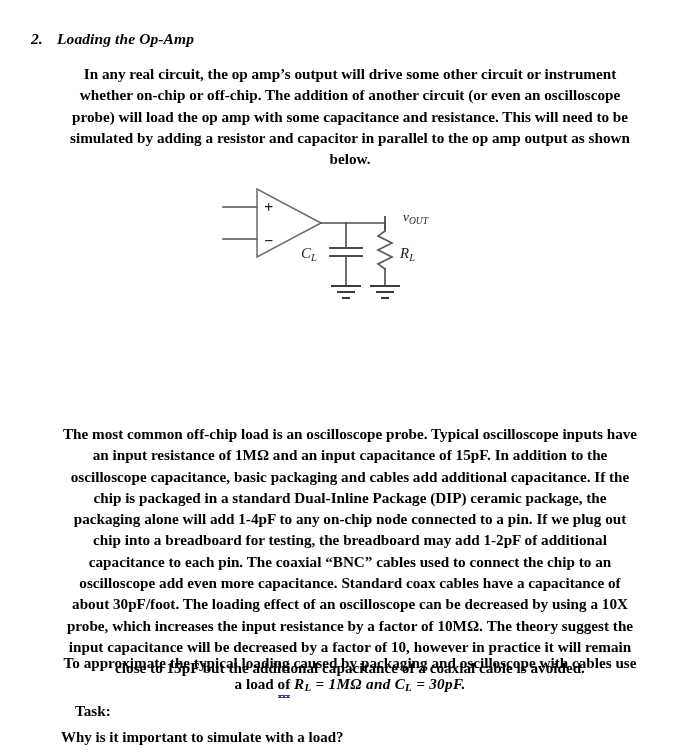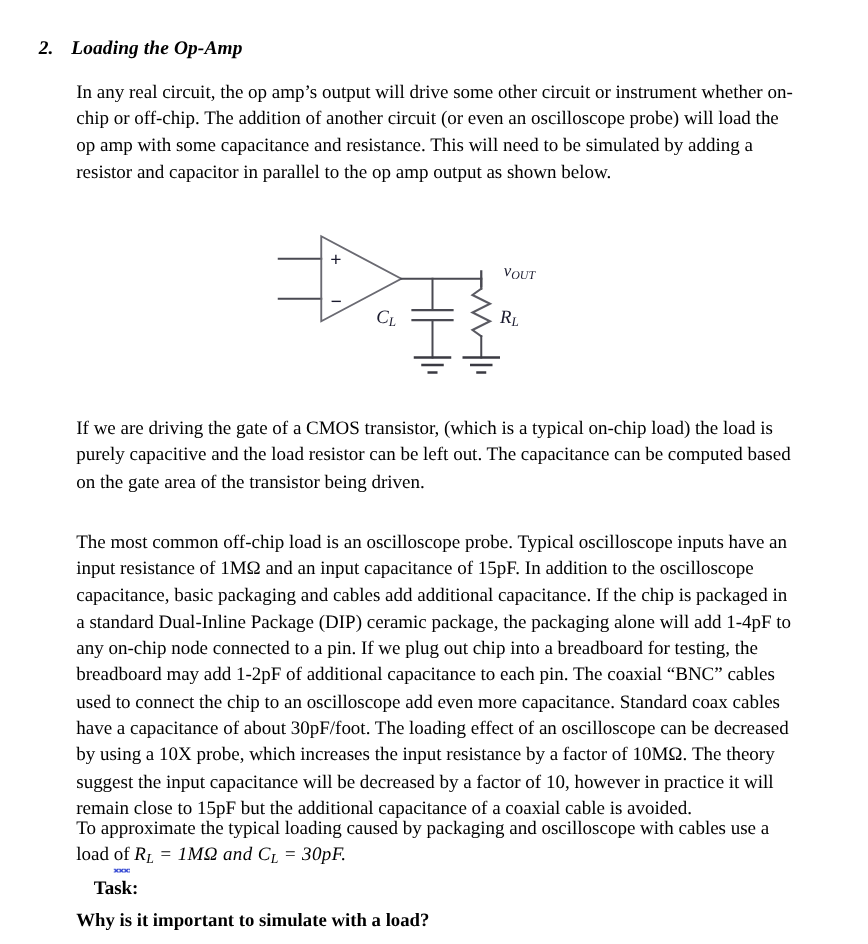--- a/index.html
+++ b/index.html
@@ -41,21 +41,22 @@
     width: 26px;
   }
 
   
   .para {
     position: absolute;
     left: 61px;
     width: 578px;
     font-size: 15.2px;
     line-height: 21.3px;
-    text-align: left;
+    text-align: center;
+    font-weight: bold;
   }
   .p1 { top: 63px; }
   .p2 { top: 332px; }
   .p3 { top: 423px; }
   .p4 { top: 652px; }
 
   .task-label {
     position: absolute;
     left: 75px;
     top: 702px;
@@ -177,21 +178,20 @@
       <text x="200" y="82" font-size="15" class="lbl">
         <tspan>R</tspan><tspan font-size="10.5" dy="3">L</tspan>
       </text>
 
       <text x="203" y="45" font-size="13.5" class="lbl">
         <tspan>v</tspan><tspan font-size="9.5" dy="2.5">OUT</tspan>
       </text>
     </svg>
   </div>
 
-  <div class="para p2">If we are driving the gate of a CMOS transistor, (which is a typical on-chip load) the load is purely capacitive and the load resistor can be left out. The capacitance can be computed based on the gate area of the transistor being driven.</div>
 
   <div class="para p3">The most common off-chip load is an oscilloscope probe. Typical oscilloscope inputs have an input resistance of 1MΩ and an input capacitance of 15pF. In addition to the oscilloscope capacitance, basic packaging and cables add additional capacitance. If the chip is packaged in a standard Dual-Inline Package (DIP) ceramic package, the packaging alone will add 1-4pF to any on-chip node connected to a pin. If we plug out chip into a breadboard for testing, the breadboard may add 1-2pF of additional capacitance to each pin. The coaxial “BNC” cables used to connect the chip to an oscilloscope add even more capacitance. Standard coax cables have a capacitance of about 30pF/foot. The loading effect of an oscilloscope can be decreased by using a 10X probe, which increases the input resistance by a factor of 10MΩ. The theory suggest the input capacitance will be decreased by a factor of 10, however in practice it will remain close to 15pF but the additional capacitance of a coaxial cable is avoided.</div>
 
   <div class="para p4"><span>To approximate the typical loading caused by packaging and oscilloscope with cables use a load </span><span class="squiggle">of</span> <span class="math"><span>R</span><sub>L</sub><span> = 1MΩ and </span><span>C</span><sub>L</sub><span> = 30pF.</span></span></div>
 
   <div class="task-label">Task:</div>
   <div class="task-q">Why is it important to simulate with a load?</div>
 
 </div>
 

